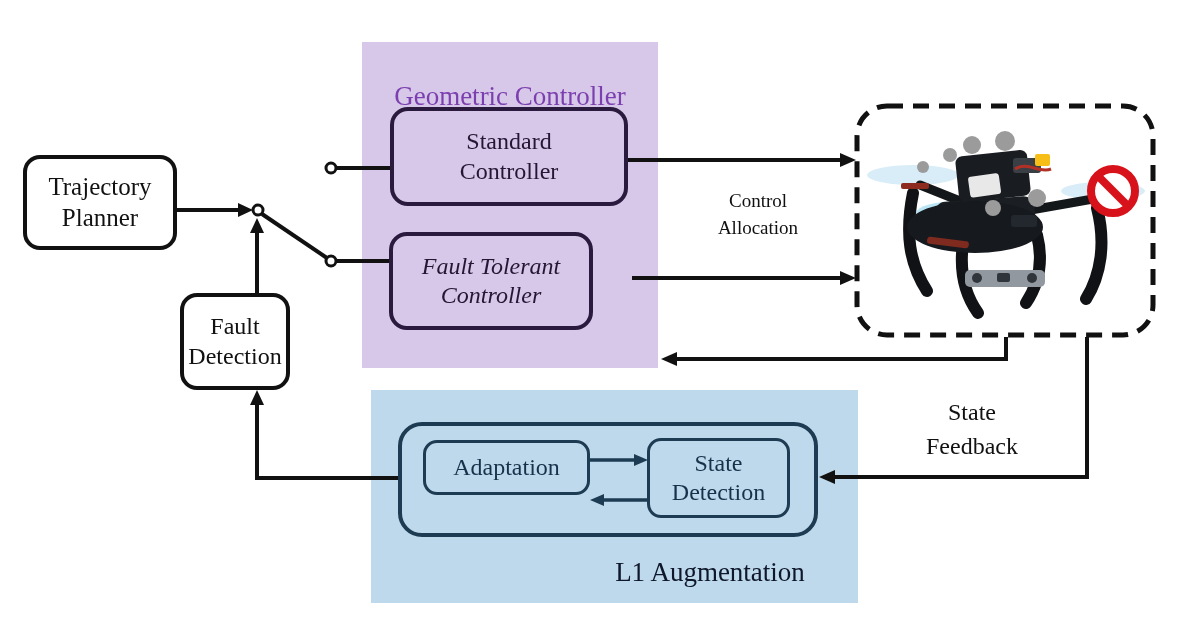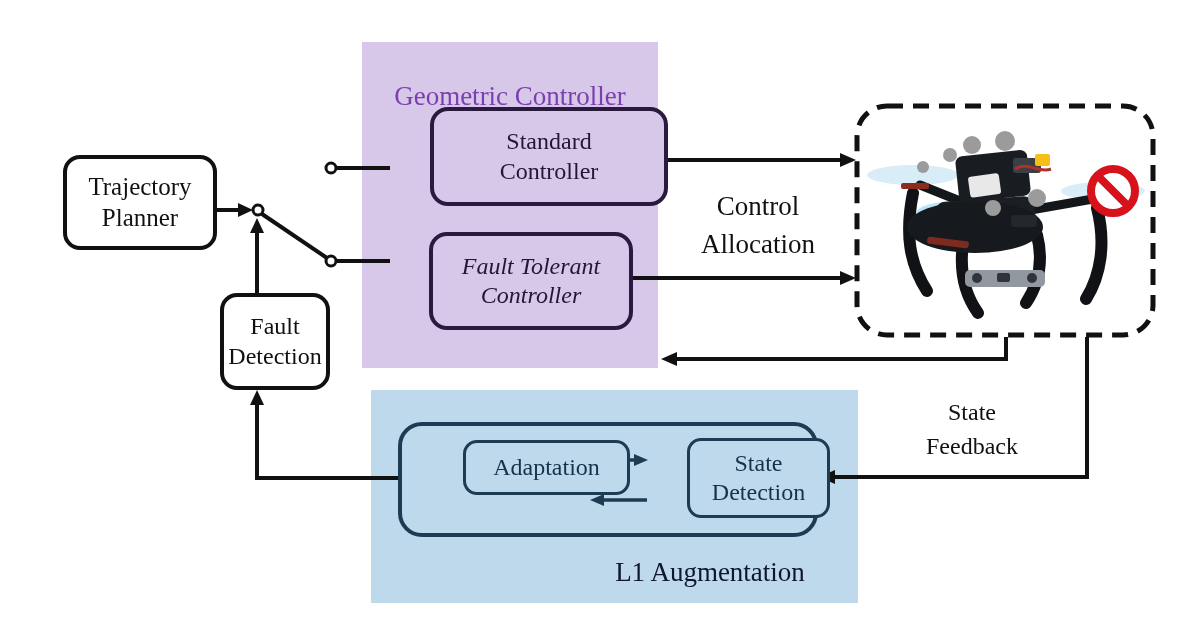--- a/index.html
+++ b/index.html
@@ -9,36 +9,36 @@
   }
   .region{position:absolute;}
   .region.purple{left:362px;top:42px;width:296px;height:326px;background:#D7C7E8;}
   .region.blue{left:371px;top:390px;width:487px;height:213px;background:#BFD9EC;}
   .region-label{position:absolute;text-align:center;font-size:27px;line-height:1.1;white-space:nowrap;}
   .region-label.gc{left:362px;top:57px;width:296px;color:#7B3FAF;margin-top:25px;}
   .region-label.l1{left:560px;top:558px;width:300px;color:#0f172a;}
   .overlay{position:absolute;left:0;top:0;width:1186px;height:635px;}
   .node{
     position:absolute;display:flex;flex-direction:column;align-items:center;justify-content:center;
-    text-align:center;line-height:1.22;box-sizing:border-box;background:#fff;margin-left:40px;
+    text-align:center;line-height:1.22;box-sizing:border-box;background:#fff;
   }
   .node.black{border:4px solid #111;border-radius:17px;font-size:24px;color:#111;}
   .node.purplebox{border:4px solid #2A1A3E;border-radius:18px;background:#D7C7E8;color:#241733;font-size:24px;}
   .node.bluebox{border:3px solid #1D3B52;border-radius:14px;background:#BFD9EC;color:#16324A;font-size:24px;}
   .node.tp{left:23px;top:155px;width:154px;height:95px;font-size:25px;}
   .node.fd{left:180px;top:293px;width:110px;height:97px;}
   .node.sc{left:390px;top:107px;width:238px;height:99px;}
   .node.ftc{left:389px;top:232px;width:204px;height:98px;font-style:italic;}
   .l1-container{
     position:absolute;left:398px;top:422px;width:420px;height:115px;box-sizing:border-box;
     border:4px solid #1D3B52;border-radius:24px;background:transparent;
   }
   .node.adapt{left:423px;top:440px;width:167px;height:55px;}
   .node.pred{left:647px;top:438px;width:143px;height:80px;}
-  .edge-label{position:absolute;text-align:center;font-size:27px;line-height:1.4;color:#111;}
+  .edge-label{position:absolute;text-align:center;font-size:19px;line-height:1.4;color:#111;}
   .edge-label.ca{left:668px;top:188px;width:180px;}
   .edge-label.sf{left:882px;top:396px;width:180px;font-size:24px;}
   .drone{position:absolute;left:865px;top:113px;width:280px;height:215px;}
 </style>
 </head>
 <body>
 
 <div class="canvas">
 
   <div class="region purple"></div>

